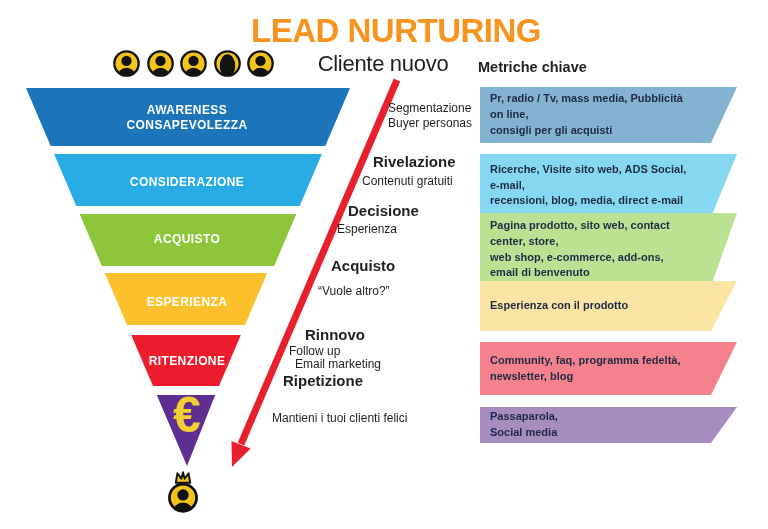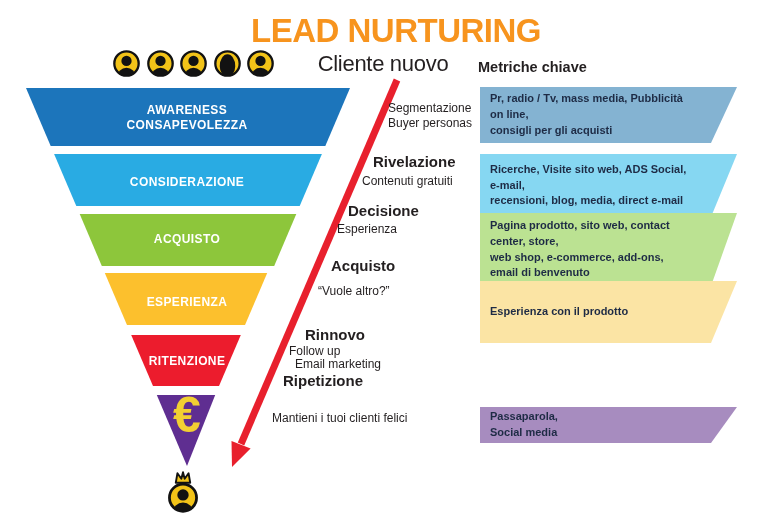--- a/index.html
+++ b/index.html
@@ -49,21 +49,21 @@
   .j-rip{left:283px;top:372px;}
   .j-man{left:272px;top:411px;}
   
   .bar{position:absolute;left:480px;width:257px;box-sizing:border-box;
     clip-path:polygon(0 0,100% 0,calc(100% - 26px) 100%,0 100%);
     display:flex;align-items:center;padding:0 44px 0 10px;}
   .bar-text{font-size:11px;font-weight:bold;color:#1e2b45;line-height:1.45;white-space:pre-line;}
   .b1{top:87px;height:56px;}
   .b2{top:154px;height:63px;}
   .b3{top:213px;height:73px;}
-  .b4{top:281px;height:62px;}
+  .b4{top:281px;height:50px;}
   .b5{top:342px;height:53px;}
   .b6{top:407px;height:36px;}
   
   .loyal-icon{position:absolute;left:163px;top:467px;}
   .footer-label{position:absolute;left:208px;top:481px;font-size:22px;font-weight:bold;
     letter-spacing:-0.2px;white-space:nowrap;}
 </style>
 </head>
 <body>
 
@@ -180,20 +180,24 @@
 recensioni, blog, media, direct e-mail</div>
   </div>
   <div class="bar b3" style="background-color: rgb(187, 226, 146);">
     <div class="bar-text">Pagina prodotto, sito web, contact center, store,
 web shop, e-commerce, add-ons,
 email di benvenuto</div>
   </div>
   <div class="bar b4" style="background-color: rgb(251, 228, 164);">
     <div class="bar-text">Esperienza con il prodotto</div>
   </div>
+  <div class="bar b5" style="background-color: rgb(245, 129, 141);">
+    <div class="bar-text">Community, faq, programma fedeltà,
+newsletter, blog</div>
+  </div>
   <div class="bar b6" style="background-color: rgb(167, 140, 191);">
     <div class="bar-text">Passaparola,
 Social media</div>
   </div>
 
   <svg class="loyal-icon" width="40" height="47" viewBox="0 0 36 42">
     <defs>
         <clipPath id="lcpc">
           <circle cx="18" cy="27.5" r="11.8"></circle>
         </clipPath>

